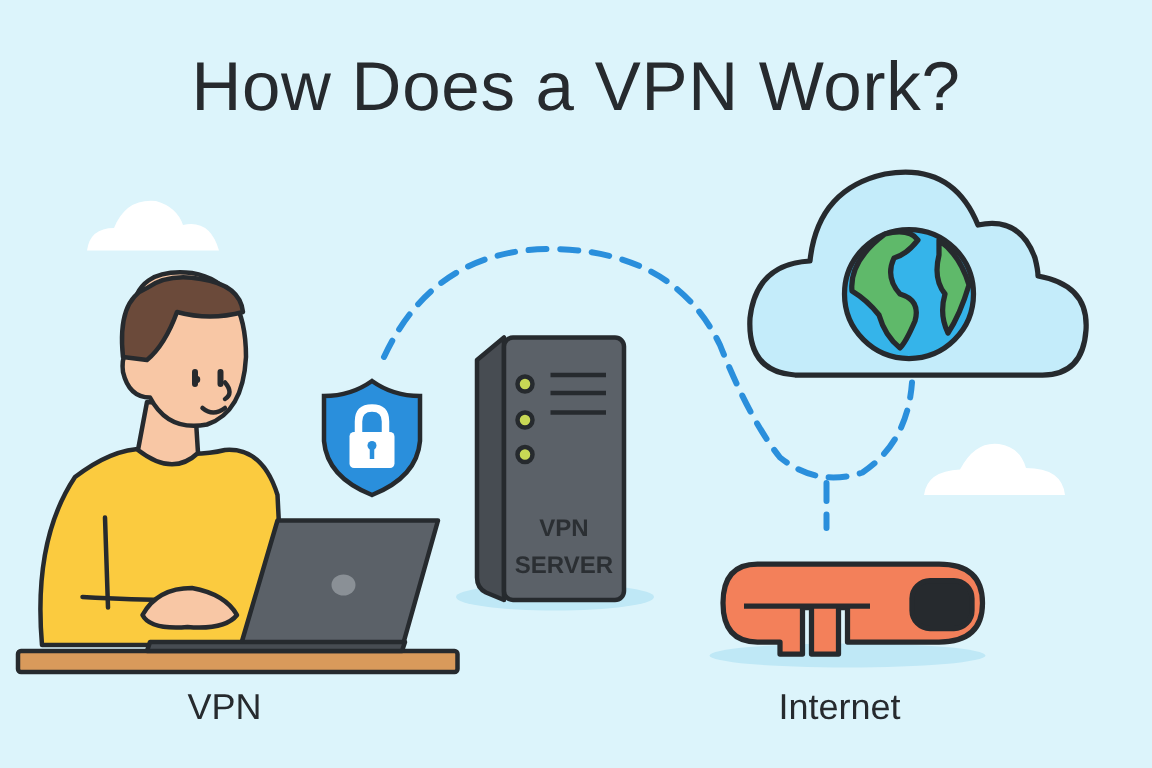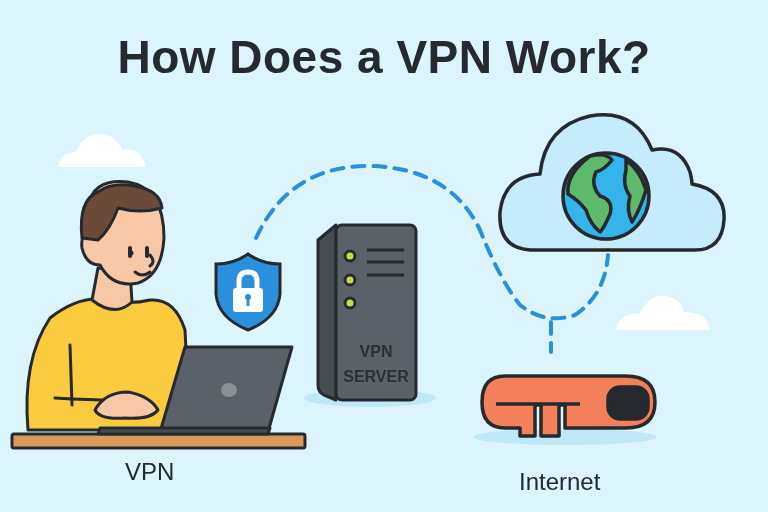--- a/index.html
+++ b/index.html
@@ -1,17 +1,17 @@
 <!DOCTYPE html>
 <html><head>
 <meta charset="utf-8">
 <style>
   html,body{margin:0;padding:0;}
   body{width:768px;height:512px;overflow:hidden;background:#dcf4fb;font-family:"Liberation Sans",sans-serif;position:relative;}
-  .title{position:absolute;left:0;top:30px;width:768px;text-align:center;font-size:46px;font-weight:bold;color:#262a2e;letter-spacing:0.5px;}
+  .title{position:absolute;left:0;top:30px;width:768px;text-align:center;font-size:46px;font-weight:normal;color:#262a2e;letter-spacing:0.5px;}
   .label{position:absolute;font-size:24px;color:#262a2e;}
   svg.scene{position:absolute;left:0;top:0;}
   .server-text{font-family:"Liberation Sans",sans-serif;font-weight:bold;fill:#2b2f33;font-size:16px;}
 </style>
 </head>
 <body>
 
 <div class="title">How Does a VPN Work?</div>
 
 <svg class="scene" width="768" height="512" viewBox="0 0 768 512">
@@ -81,13 +81,13 @@
 
   <g stroke="#262a2e" stroke-width="3.5" stroke-linejoin="round">
     <ellipse cx="565" cy="437" rx="92" ry="8" fill="#bfe8f6" stroke="none"></ellipse>
     <path d="M505,376 L626,376 Q655,376 655,402 Q655,428 626,428 L565,428 L565,405 L559,405 L559,436 L541,436 L541,405 L535,405 L535,436 L520,436 L520,428 L505,428 Q482,428 482,402 Q482,376 505,376 Z" fill="#f3805a"></path>
     <line x1="496" y1="404" x2="580" y2="404"></line>
     <rect x="608" y="387" width="40" height="32" rx="12" fill="#262a2e"></rect>
   </g>
 </svg>
 
 <div class="label" style="left:125px;top:458px;">VPN</div>
-<div class="label" style="left:519px;top:468px;text-align:right;">Internet</div>
+<div class="label" style="left:519px;top:458px;text-align:right;">Internet</div>
 
 </body></html>

